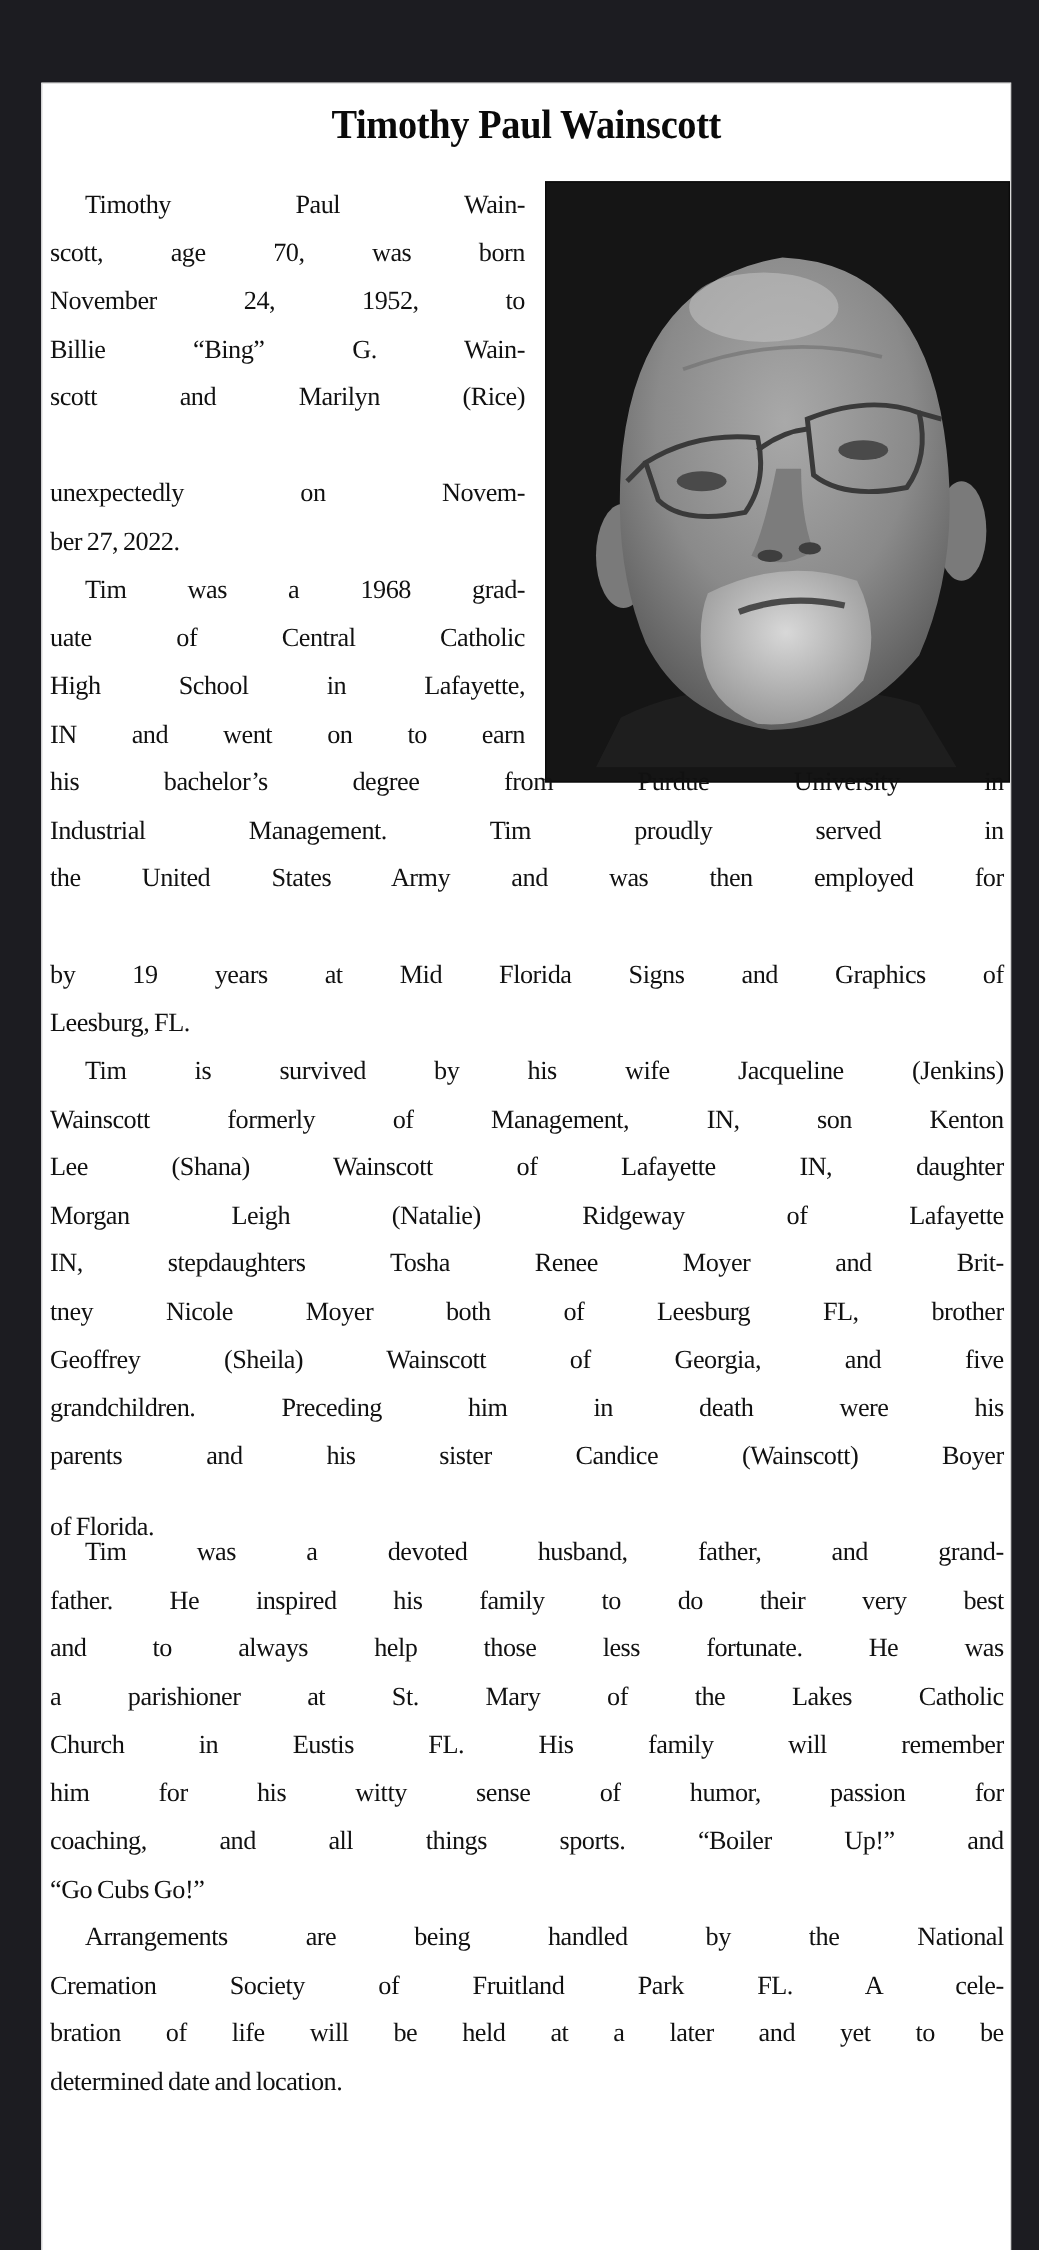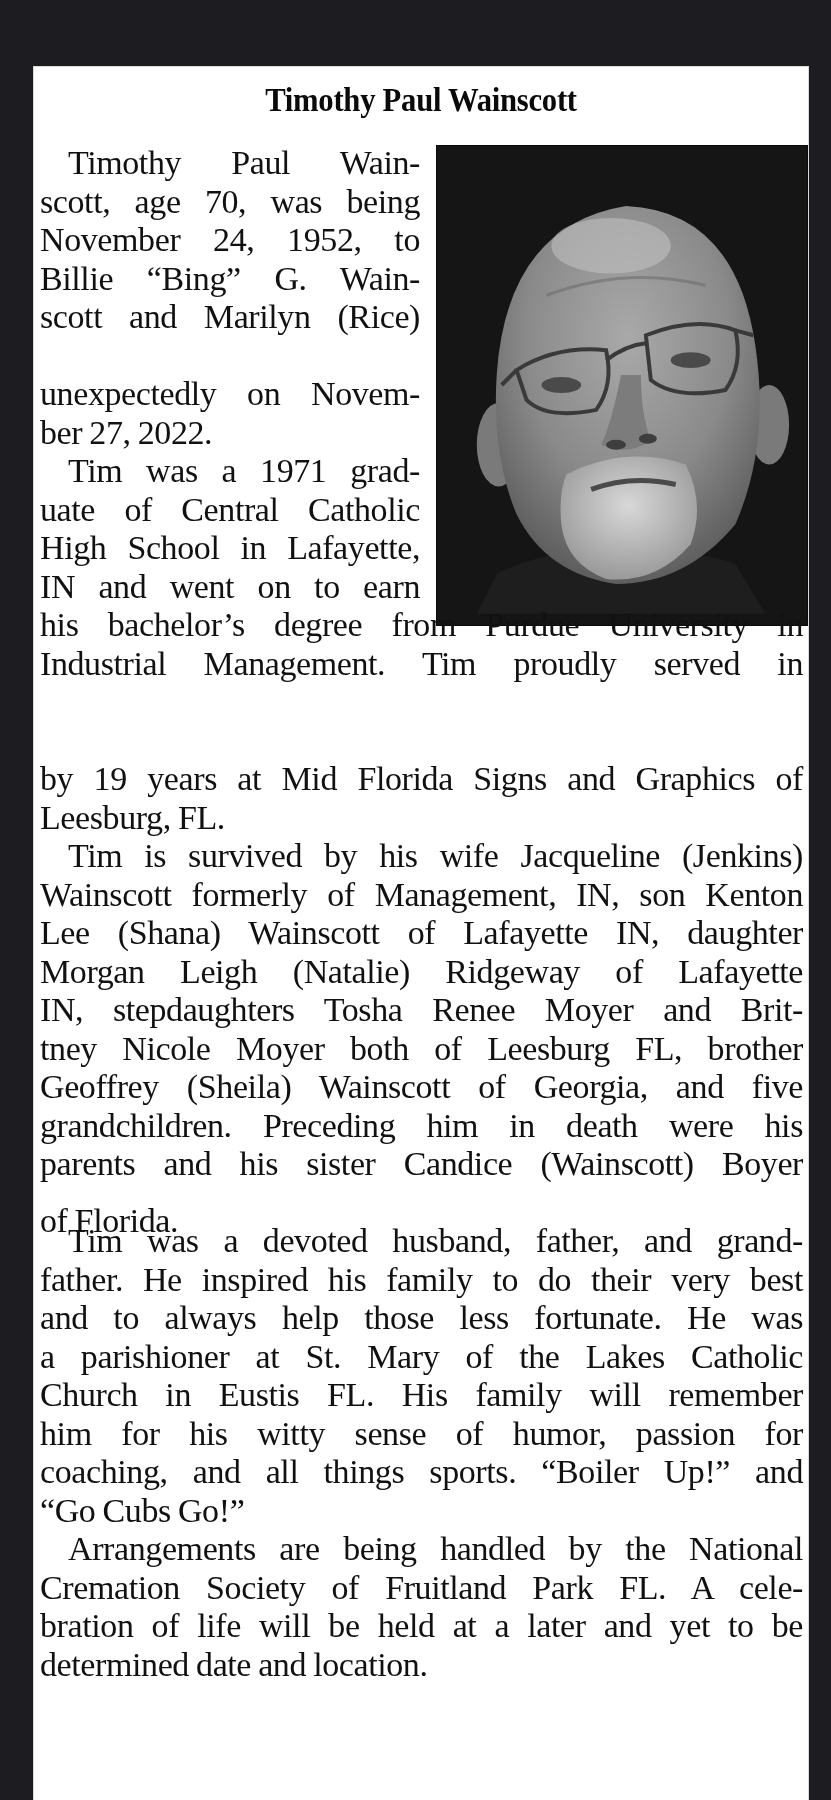--- a/index.html
+++ b/index.html
@@ -52,21 +52,21 @@
   .photo svg {
     display: block;
     width: 100%;
     height: 100%;
   }
   .line {
     position: absolute;
     left: 7px;   
     height: 38px;
     font-family: "Liberation Serif", "DejaVu Serif", serif;
-    font-size: 34px;
+    font-size: 21px;
     line-height: 38px;
     color: #111111;
     white-space: nowrap;
     text-align: justify;
     text-align-last: justify;
     letter-spacing: -0.4px;
     word-spacing: -1px;
   }
   .line.narrow { width: 380px; }
   .line.wide   { width: 763px; }
@@ -118,33 +118,34 @@
       <ellipse cx="180" cy="300" rx="10" ry="5" fill="#3e3e3e"></ellipse>
       <ellipse cx="212" cy="294" rx="9" ry="5" fill="#3e3e3e"></ellipse>
 
       <path d="M130 330 Q190 300 250 320 Q270 360 255 400 Q220 440 170 435 Q130 420 125 380 Q122 350 130 330 Z" fill="url(#beard)"></path>
 
       <path d="M155 345 Q195 330 240 340" stroke="#4a4a4a" stroke-width="5" fill="none"></path>
     </svg>
   </div>
 
   <div class="line narrow indent" style="top:78px">Timothy Paul Wain-</div>
-  <div class="line narrow" style="top:116.5px">scott, age 70, was being</div>
+  <div class="line narrow" style="top:116.5px">scott, age 70, was born</div>
   <div class="line narrow" style="top:155px">November 24, 1952, to</div>
   <div class="line narrow" style="top:193.5px">Billie “Bing” G. Wain-</div>
   <div class="line narrow" style="top:232px">scott and Marilyn (Rice)</div>
   <div class="line narrow" style="top:309px">unexpectedly on Novem-</div>
   <div class="line narrow last" style="top:347.5px">ber 27, 2022.</div>
-  <div class="line narrow indent" style="top:386px">Tim was a 1971 grad-</div>
+  <div class="line narrow indent" style="top:386px">Tim was a 1968 grad-</div>
   <div class="line narrow" style="top:424.5px">uate of Central Catholic</div>
   <div class="line narrow" style="top:463px">High School in Lafayette,</div>
   <div class="line narrow" style="top:501.5px">IN and went on to earn</div>
 
   <div class="line wide" style="top:540px">his bachelor’s degree from Purdue University in</div>
   <div class="line wide" style="top:578.5px">Industrial Management.  Tim proudly served in</div>
+  <div class="line wide" style="top:617px">the United States Army and was then employed for</div>
   <div class="line wide" style="top:694px">by 19 years at Mid Florida Signs and Graphics of</div>
   <div class="line wide last" style="top:732.5px">Leesburg, FL.</div>
 
   <div class="line wide indent" style="top:771px">Tim is survived by his wife Jacqueline (Jenkins)</div>
   <div class="line wide" style="top:809.5px">Wainscott formerly of Management, IN, son Kenton</div>
   <div class="line wide" style="top:848px">Lee (Shana) Wainscott of Lafayette IN, daughter</div>
   <div class="line wide" style="top:886.5px">Morgan Leigh (Natalie) Ridgeway of Lafayette</div>
   <div class="line wide" style="top:925px">IN, stepdaughters Tosha Renee Moyer and Brit-</div>
   <div class="line wide" style="top:963.5px">tney Nicole Moyer both of Leesburg FL, brother</div>
   <div class="line wide" style="top:1002px">Geoffrey (Sheila) Wainscott of Georgia, and five</div>

